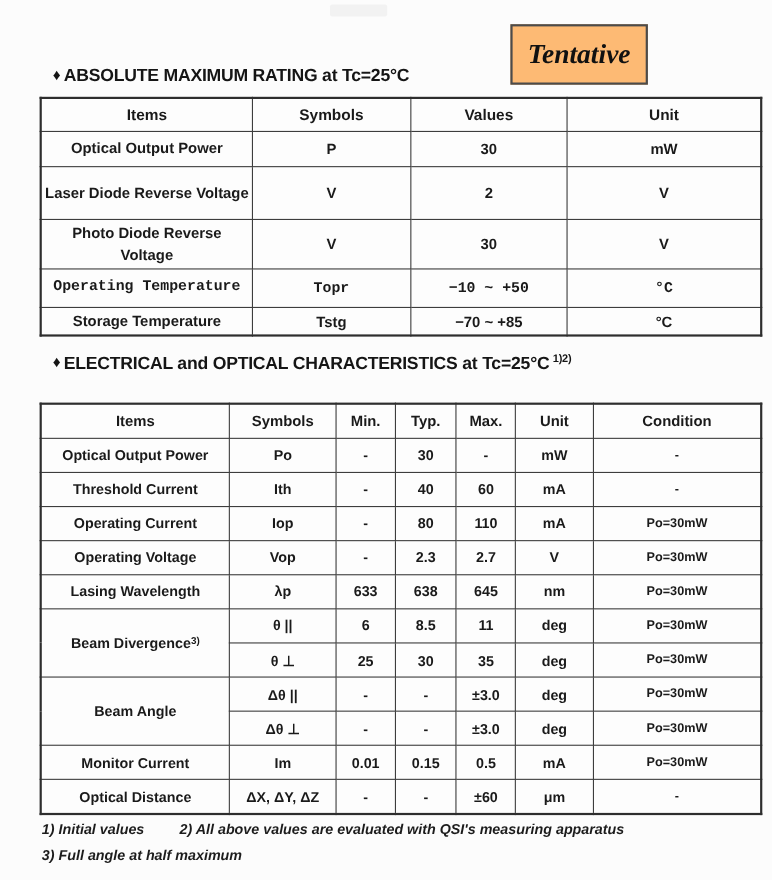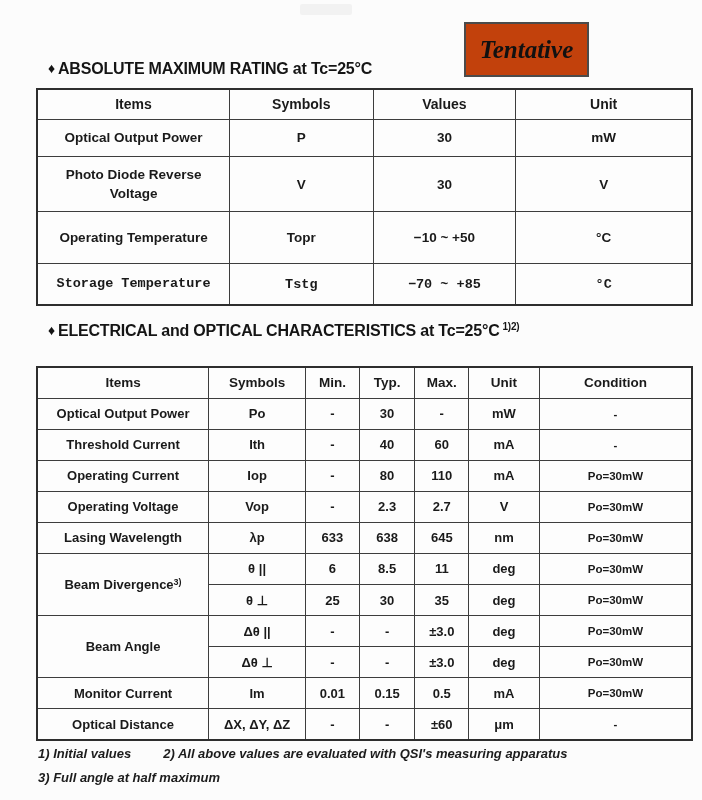--- a/index.html
+++ b/index.html
@@ -10,21 +10,21 @@
     font-family:"Liberation Sans",sans-serif;
     color:#161616;
     overflow:hidden;
   }
   .artifact{
     position:absolute;left:300px;top:4px;width:52px;height:11px;
     background:#f2f2f2;border-radius:2px;
   }
   .tentative-box{
     position:absolute;left:464px;top:22px;width:121px;height:51px;
-    border:2px solid #4b4b4b;background:#c2410c;
+    border:2px solid #4b4b4b;background:#fdba74;
     display:flex;align-items:center;justify-content:center;
   }
   .tentative-box span{
     font-family:"Liberation Serif",serif;
     font-style:italic;font-weight:bold;font-size:25px;color:#111;
   }
   .sec-title{
     position:absolute;margin:4px;
     font-size:16px;font-weight:bold;color:#151515;
     letter-spacing:-0.2px;white-space:nowrap;
@@ -98,20 +98,26 @@
       </tr>
     </thead>
     <tbody>
       <tr>
         <td class="cell-item">Optical Output Power</td>
         <td>P</td>
         <td>30</td>
         <td>mW</td>
       </tr>
       <tr>
+        <td class="cell-item">Laser Diode Reverse Voltage</td>
+        <td>V</td>
+        <td>2</td>
+        <td>V</td>
+      </tr>
+      <tr>
         <td class="cell-item">Photo Diode Reverse Voltage</td>
         <td>V</td>
         <td>30</td>
         <td>V</td>
       </tr>
       <tr>
         <td class="cell-item">Operating Temperature</td>
         <td>Topr</td>
         <td>−10 ~ +50</td>
         <td>°C</td>

